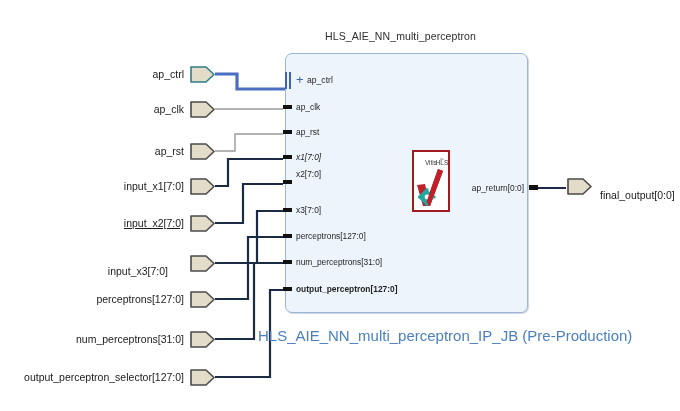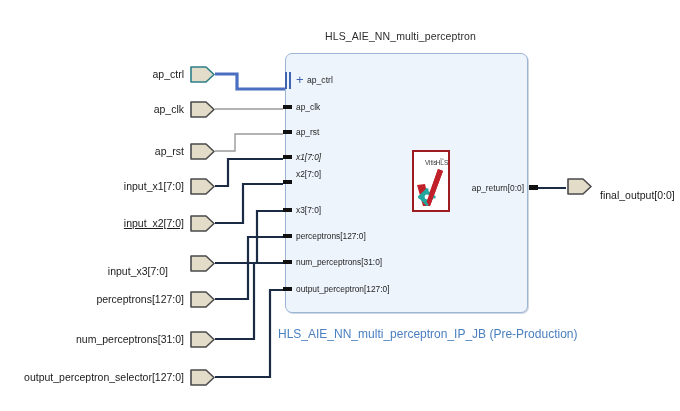--- a/index.html
+++ b/index.html
@@ -41,25 +41,25 @@
     top: 30px;
     width: 243px;
     text-align: center;
     font-size: 10.5px;
     color: #2d2d2d;
     letter-spacing: .1px;
     white-space: nowrap;
   }
   .ip-caption {
     position: absolute;
-    left: 278px;
+    left: 258px;
     top: 327px;
     width: 283px;
     text-align: center;
-    font-size: 12px;
+    font-size: 15px;
     color: #4a7fc0;
     white-space: nowrap;
   }
 
   
   .inner-pin {
     position: absolute;
     left: 296px;
     font-size: 8.4px;
     color: #1f1f1f;
@@ -197,21 +197,21 @@
       <div class="inner-pin" style="top: 152px; font-style: italic;">x1[7:0]</div>
       <div class="pin-stub" style="top: 180px;"></div>
       <div class="inner-pin" style="top: 169px;">x2[7:0]</div>
       <div class="pin-stub" style="top: 208px;"></div>
       <div class="inner-pin" style="top: 205px;">x3[7:0]</div>
       <div class="pin-stub" style="top: 234px;"></div>
       <div class="inner-pin" style="top: 231px;">perceptrons[127:0]</div>
       <div class="pin-stub" style="top: 260px;"></div>
       <div class="inner-pin" style="top: 257px;">num_perceptrons[31:0]</div>
       <div class="pin-stub" style="top: 287px;"></div>
-      <div class="inner-pin" style="top: 284px;">output_perceptron[127:0]</div>
+      <div class="inner-pin" style="top: 284px; font-weight: bold;">output_perceptron[127:0]</div>
     </div>
 
   <div id="inner-outputs">
       <div class="inner-pin" style="left: auto; right: 156px; top: 183px; text-align: right;">ap_return[0:0]</div>
     </div>
 
   <div id="ext-inputs">
       <div class="ext-label" style="right: 496px; top: 68px;">ap_ctrl</div>
       <div class="port" style="left: 190px; top: 66px;">
         <svg width="25" height="17" viewBox="0 0 25 17" xmlns="http://www.w3.org/2000/svg">

